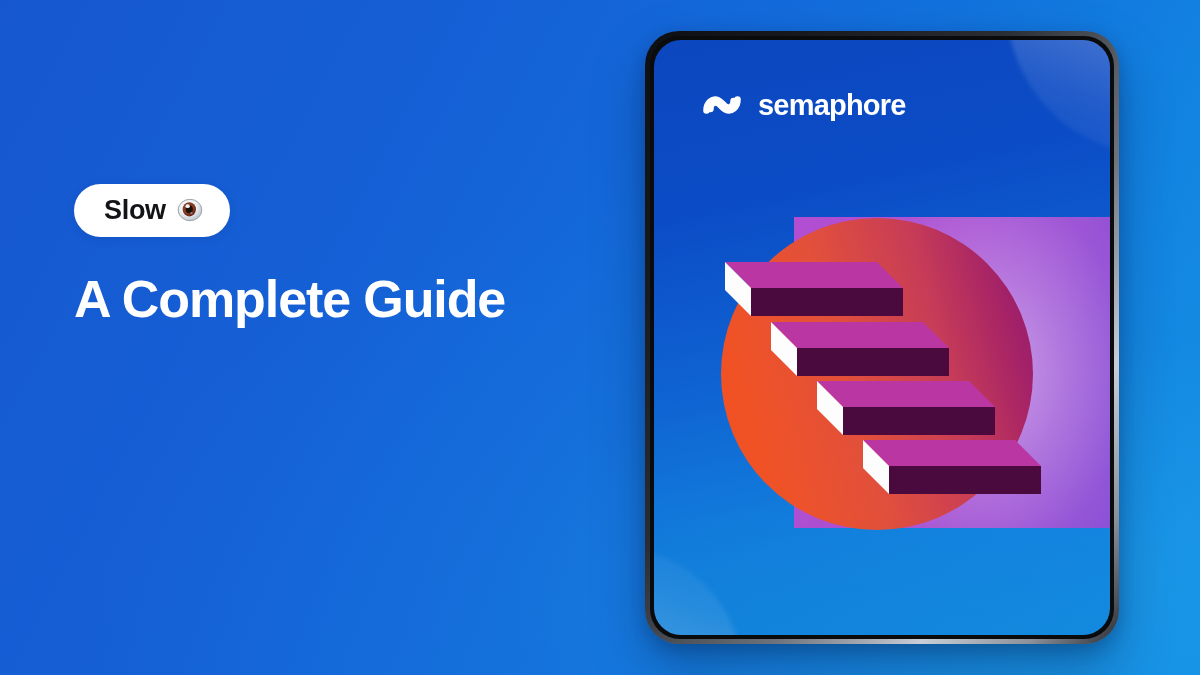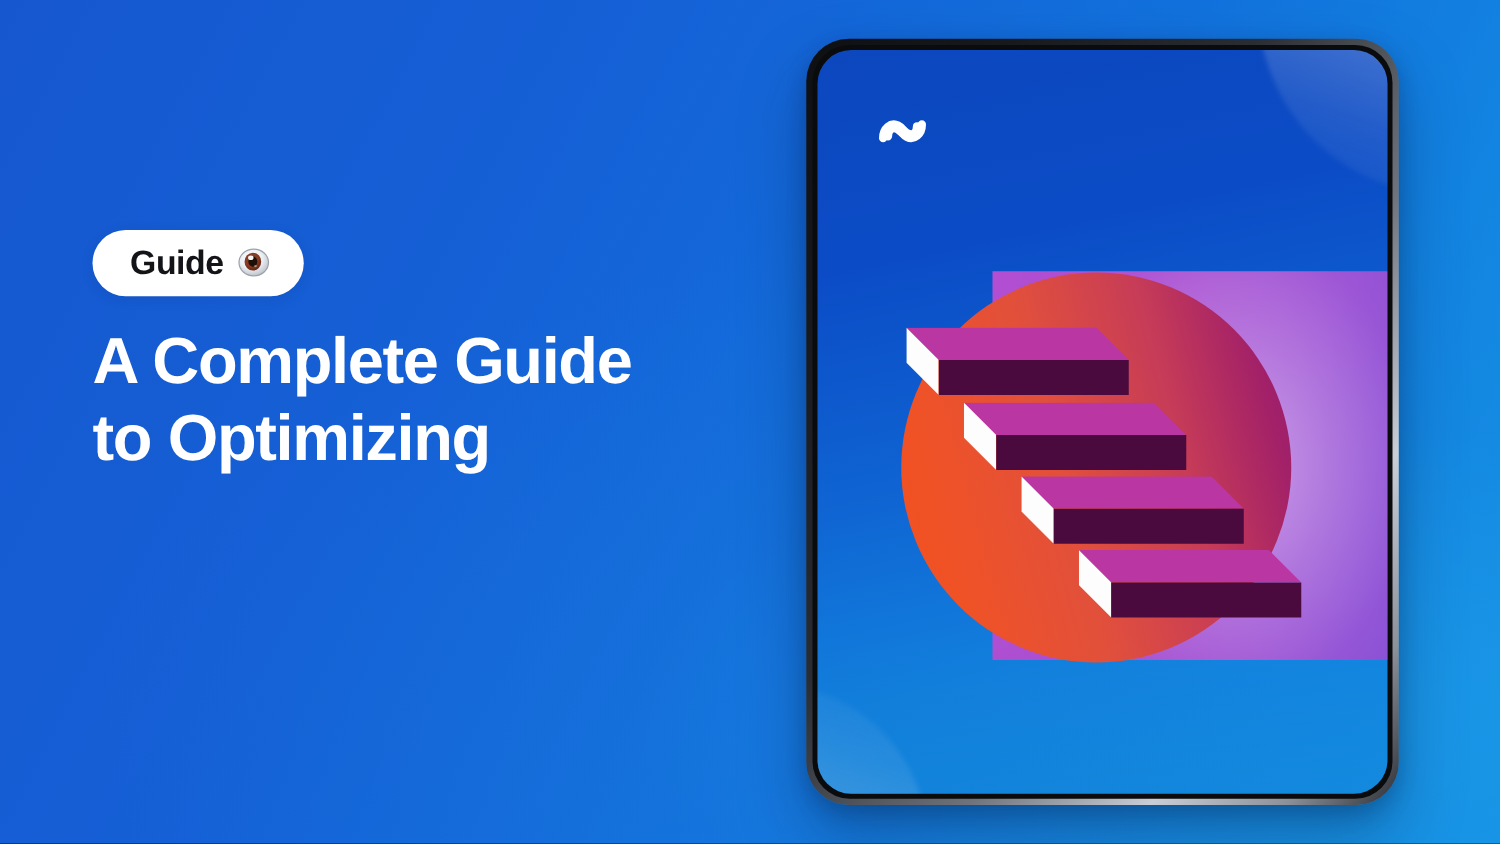--- a/index.html
+++ b/index.html
@@ -42,21 +42,21 @@
   #badge-label {
     font-size: 27px;
     font-weight: bold;
     color: #131417;
     letter-spacing: -0.3px;
     line-height: 1;
   }
   #badge-eye { width: 28px; height: 28px; display: block; }
 
   #headline {
-    margin-top: 22px;
+    margin-top: 32px;
     font-size: 52px;
     font-weight: bold;
     color: #ffffff;
     line-height: 1.19;
     letter-spacing: -1.1px;
   }
   #headline .ln { display: block; white-space: nowrap; }
 
   
   #tablet {
@@ -171,21 +171,21 @@
 </head>
 <body>
 
 <div id="stage">
 
   <div id="bg-sheen"></div>
 
   <div id="copy">
 
     <div id="badge">
-      <span id="badge-label">Guide</span>
+      <span id="badge-label">Slow</span>
       <span>
         <svg id="badge-eye" viewBox="0 0 32 32" aria-hidden="true">
           <defs>
             <radialGradient id="eyeball" cx="42%" cy="36%" r="68%">
               <stop offset="0%" stop-color="#ffffff"></stop>
               <stop offset="55%" stop-color="#eceff3"></stop>
               <stop offset="100%" stop-color="#b9bfc7"></stop>
             </radialGradient>
             <radialGradient id="iris" cx="40%" cy="34%" r="70%">
               <stop offset="0%" stop-color="#7b4332"></stop>
@@ -197,21 +197,20 @@
           <ellipse cx="15.2" cy="15.2" rx="7.6" ry="8.2" fill="url(#iris)"></ellipse>
           <ellipse cx="15.2" cy="15.2" rx="4.1" ry="4.6" fill="#1c1007"></ellipse>
           <ellipse cx="13.3" cy="11.6" rx="2.5" ry="2.1" fill="#ffffff" opacity="0.95"></ellipse>
           <ellipse cx="17.6" cy="19.3" rx="1.3" ry="1.0" fill="#ffffff" opacity="0.45"></ellipse>
         </svg>
       </span>
     </div>
 
     <h1 id="headline">
       <span class="ln">A Complete Guide</span>
-      <span class="ln">to Optimizing</span>
     </h1>
 
   </div>
 
   <div id="tablet">
     <div id="tablet-inner">
       <div id="screen">
 
         <div id="illus">
           <div id="purple-band"></div>
@@ -243,20 +242,21 @@
         <div class="swoosh" id="swoosh-tr"></div>
         <div class="swoosh" id="swoosh-bl"></div>
 
         <div id="logo">
           <span>
             <svg id="logo-mark" viewBox="0 0 44 32" aria-hidden="true">
               <path d="M6.5 21.5 C6.5 13.8 12.6 8.6 18.4 11.4 C22.0 13.1 23.4 16.6 26.3 17.9 C30.2 19.7 33.6 17.2 33.6 12.0" fill="none" stroke="#ffffff" stroke-width="6.6" stroke-linecap="round"></path>
               <path d="M37.5 10.5 C37.5 18.2 31.4 23.4 25.6 20.6 C22.0 18.9 20.6 15.4 17.7 14.1 C13.8 12.3 10.4 14.8 10.4 20.0" fill="none" stroke="#ffffff" stroke-width="6.6" stroke-linecap="round"></path>
             </svg>
           </span>
+          <span id="logo-word">semaphore</span>
         </div>
 
         <div id="shadow-under"></div>
       </div>
     </div>
   </div>
 
 </div>
 
 </body></html>

